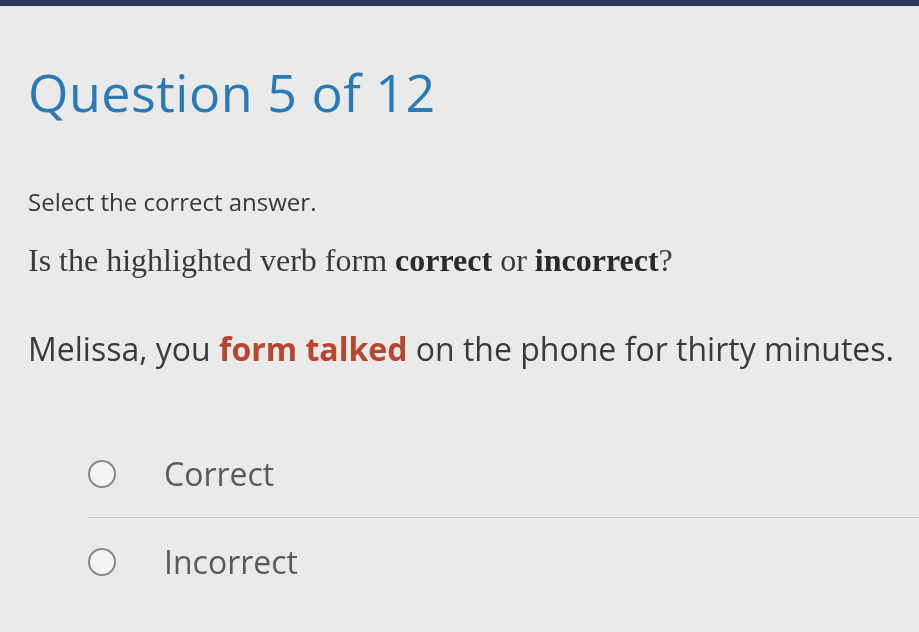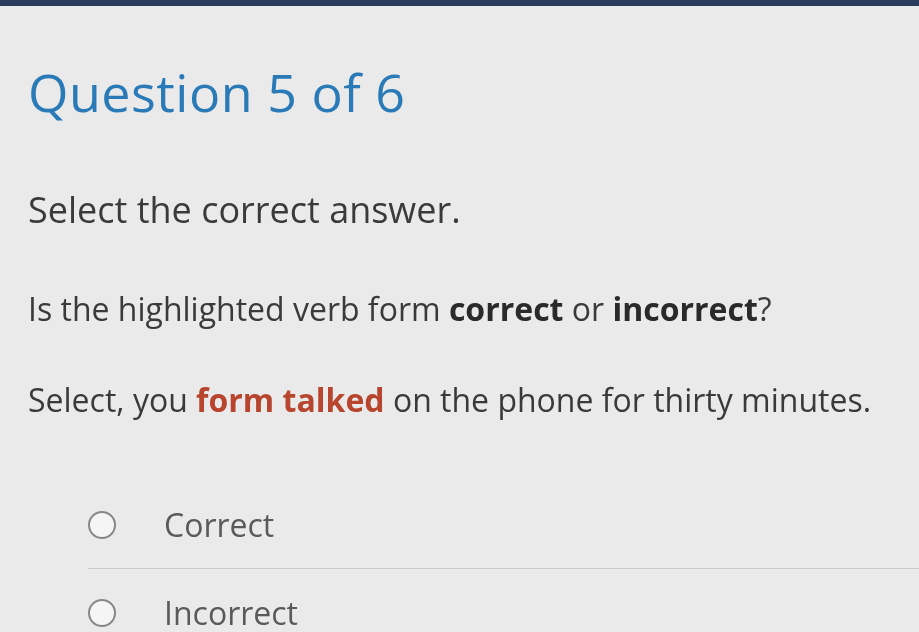--- a/index.html
+++ b/index.html
@@ -25,29 +25,30 @@
     }
     .question-title {
       color: #2a7ab8;
       font-size: 52px;
       font-weight: 400;
       margin-bottom: 58px;
       letter-spacing: 0.5px;
     }
     .instruction {
       color: #3a3a3a;
-      font-size: 36px;
+      font-size: 24px;
       font-weight: 400;
-      margin-bottom: 53px;
+      margin-bottom: 24px;
     }
     .prompt {
       color: #3a3a3a;
       font-size: 32px;
       font-weight: 400;
       margin-bottom: 48px;
+      font-family: Liberation Serif, serif;
     }
     .prompt .bold {
       font-weight: 700;
       color: #2a2a2a;
     }
     .sentence {
       color: #3a3a3a;
       font-size: 32px;
       font-weight: 400;
       margin-bottom: 60px;
@@ -83,30 +84,30 @@
       font-size: 32px;
       font-weight: 400;
     }
   </style>
 </head>
 <body>
 
 <div class="top-bar"></div>
 
 <div class="content">
-  <h1 class="question-title">Question 5 of 6</h1>
+  <h1 class="question-title">Question 5 of 12</h1>
 
   <p class="instruction">Select the correct answer.</p>
 
   <p class="prompt">
     <span>Is the highlighted verb form </span><span class="bold">correct</span><span> or </span><span class="bold">incorrect</span><span>?</span>
   </p>
 
   <p class="sentence">
-    <span>Select, you </span><span class="highlighted">form talked</span><span> on the phone for thirty minutes.</span>
+    <span>Melissa, you </span><span class="highlighted">form talked</span><span> on the phone for thirty minutes.</span>
   </p>
 
   <div class="options">
     <div class="option">
       <div class="radio"></div>
       <span class="option-label">Correct</span>
     </div>
     <div class="option">
       <div class="radio"></div>
       <span class="option-label">Incorrect</span>

